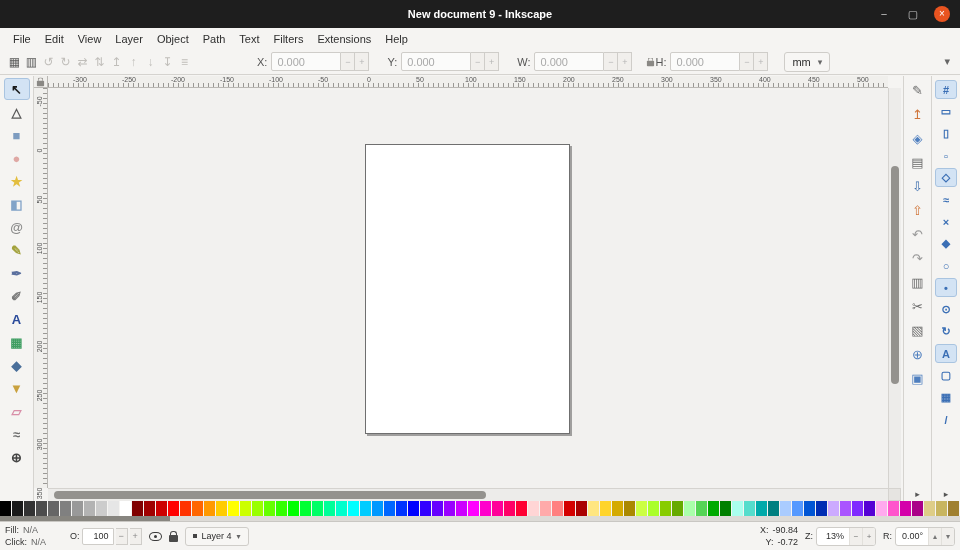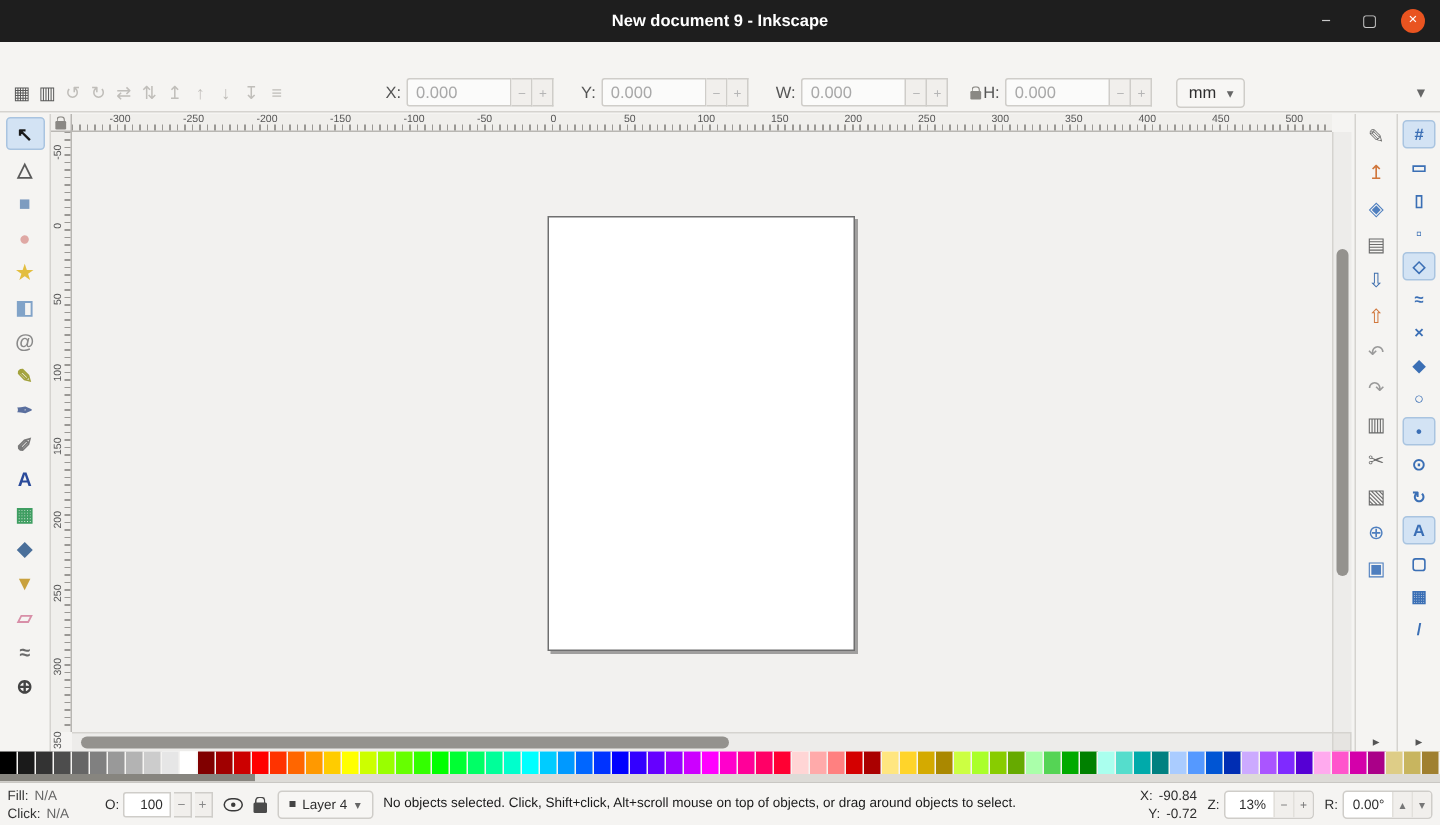--- a/index.html
+++ b/index.html
@@ -103,20 +103,33 @@
 
   <div class="titlebar">
     <span class="title">New document 9 - Inkscape</span>
     <div class="winbtns">
       <span class="wb">−</span>
       <span class="wb">▢</span>
       <span class="wb close">×</span>
     </div>
   </div>
 
+  <div class="menubar">
+
+  <span class="menu-item">File</span>
+      <span class="menu-item">Edit</span>
+      <span class="menu-item">View</span>
+      <span class="menu-item">Layer</span>
+      <span class="menu-item">Object</span>
+      <span class="menu-item">Path</span>
+      <span class="menu-item">Text</span>
+      <span class="menu-item">Filters</span>
+      <span class="menu-item">Extensions</span>
+      <span class="menu-item">Help</span>
+    </div>
 
   <div class="toolbar">
     <span style="display:flex;align-items:center;">
 
     <span class="tbicon" style="color: rgb(90, 90, 90);">▦</span>
         <span class="tbicon" style="color: rgb(90, 90, 90);">▥</span>
         <span class="tbicon" style="color: rgb(192, 190, 186);">↺</span>
         <span class="tbicon" style="color: rgb(192, 190, 186);">↻</span>
         <span class="tbicon" style="color: rgb(192, 190, 186);">⇄</span>
         <span class="tbicon" style="color: rgb(192, 190, 186);">⇅</span>
@@ -388,21 +401,20 @@
 
     <span class="eyeicon"></span>
     <span class="lockicon"></span>
 
     <span class="layerdd">
       <span class="ldot"></span>
       <span>Layer 4</span>
       <span style="font-size:8px;color:#666;">▾</span>
     </span>
 
-    <div class="msg">No objects selected. Click, Shift+click, Alt+scroll mouse on top of objects, or drag around objects to select.</div>
 
     <div class="coords">
       <span class="crow">
         <span>X:</span>
         <span>-90.84</span>
       </span>
       <span class="crow">
         <span>Y:</span>
         <span>-0.72</span>
       </span>

